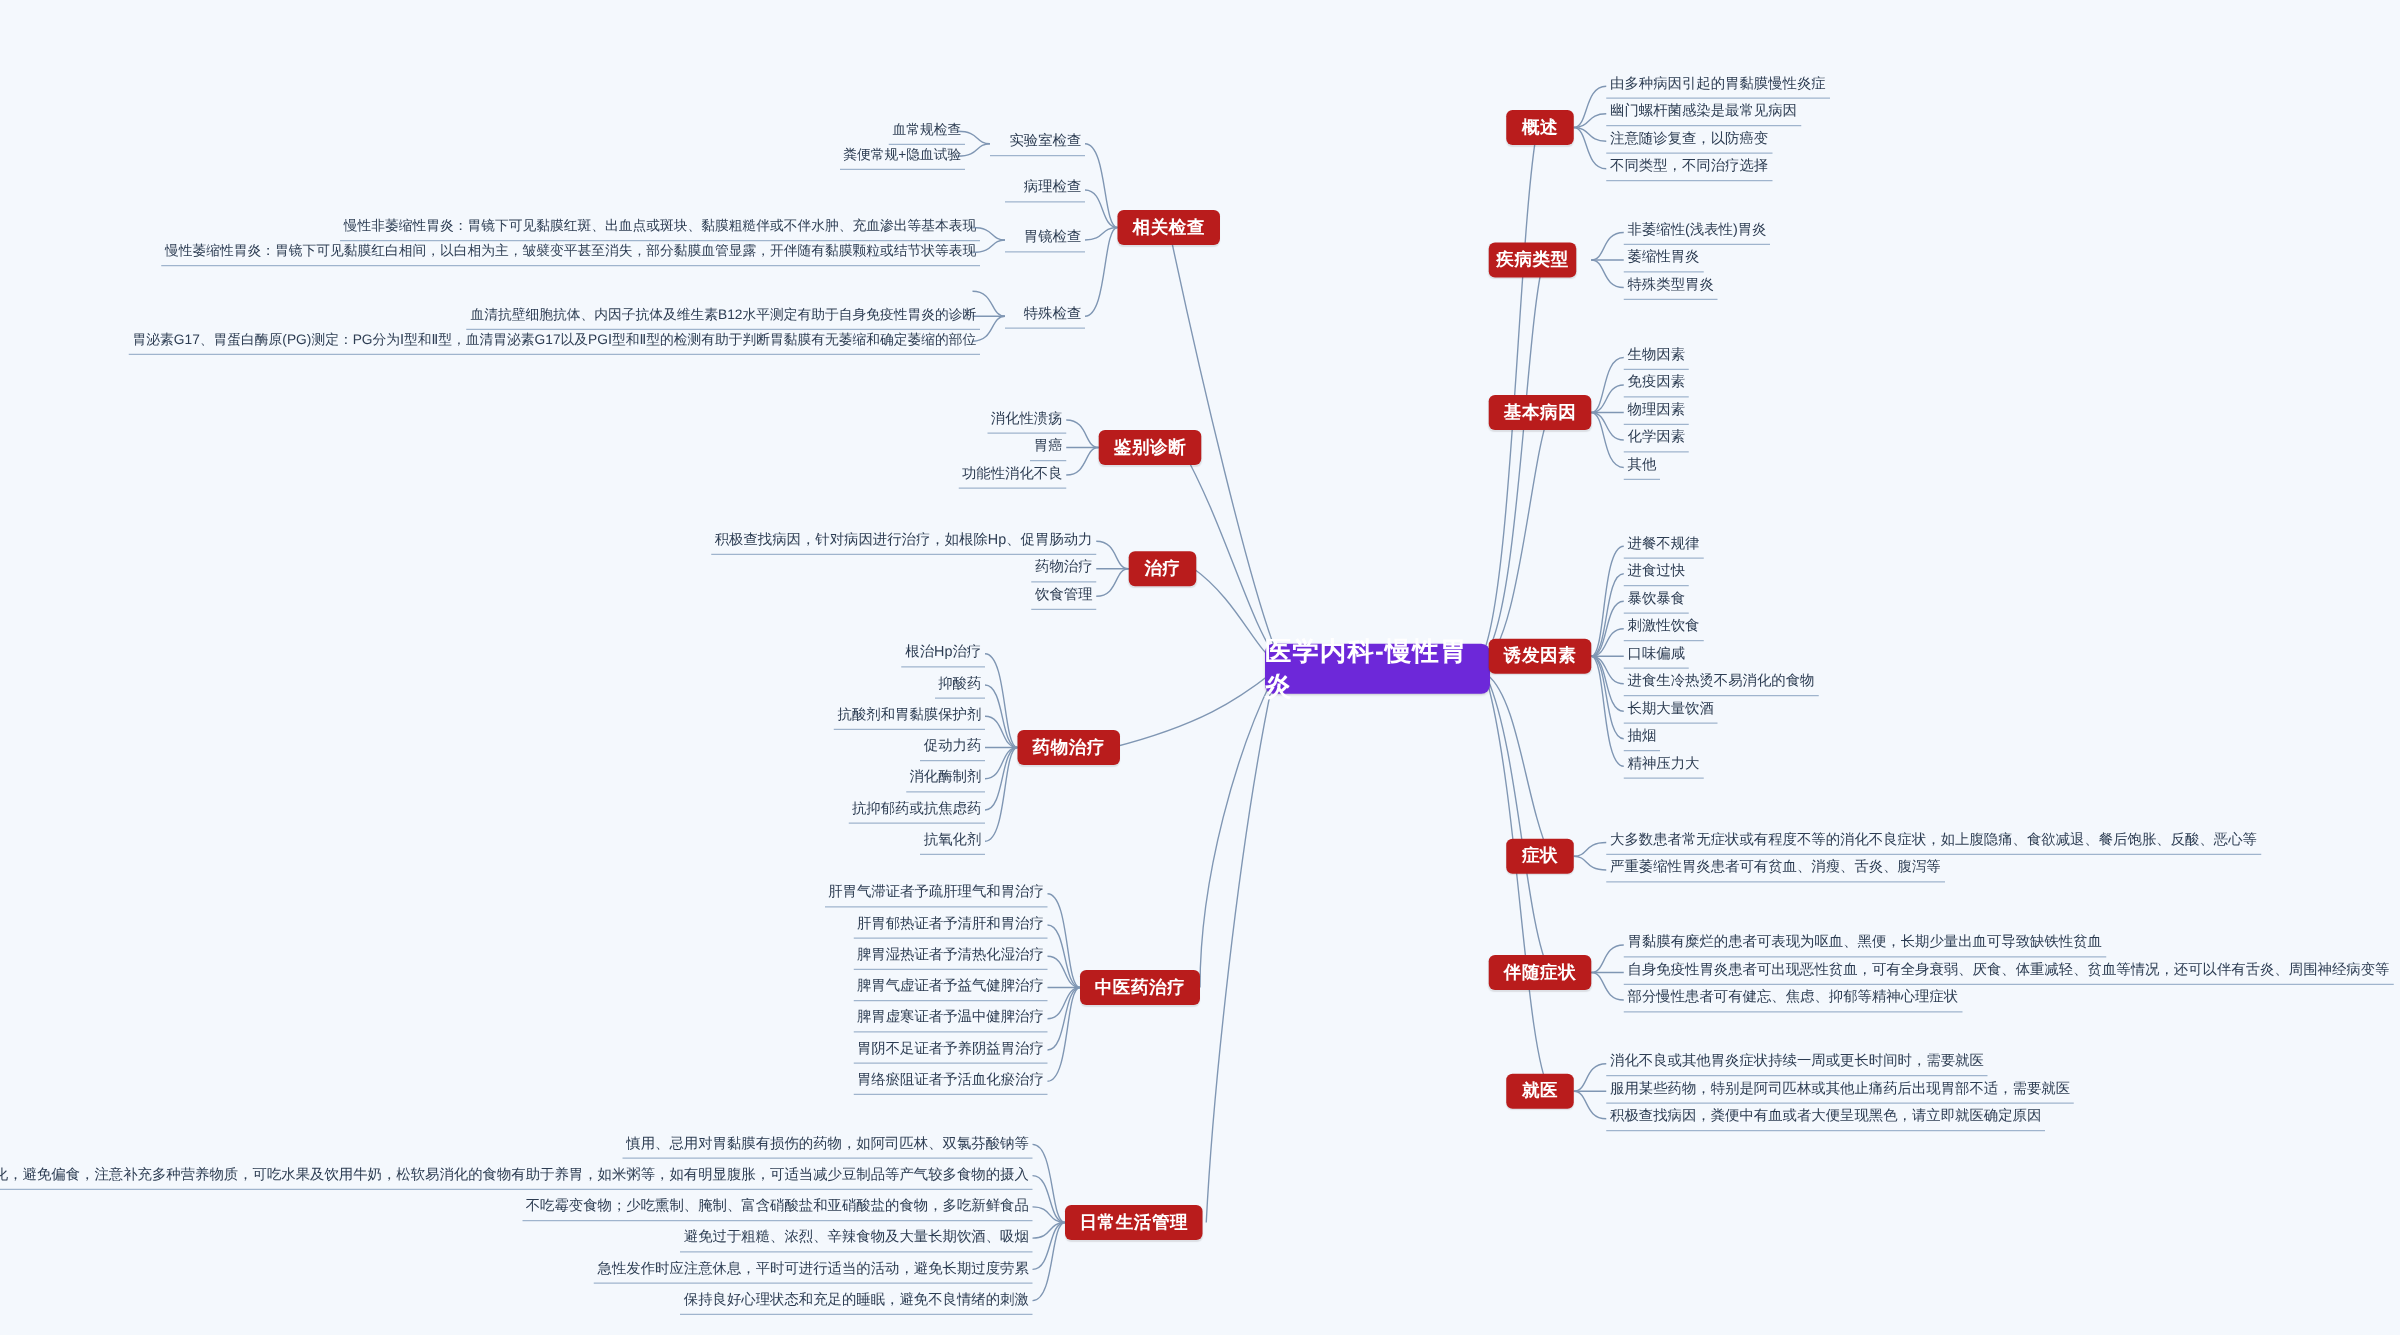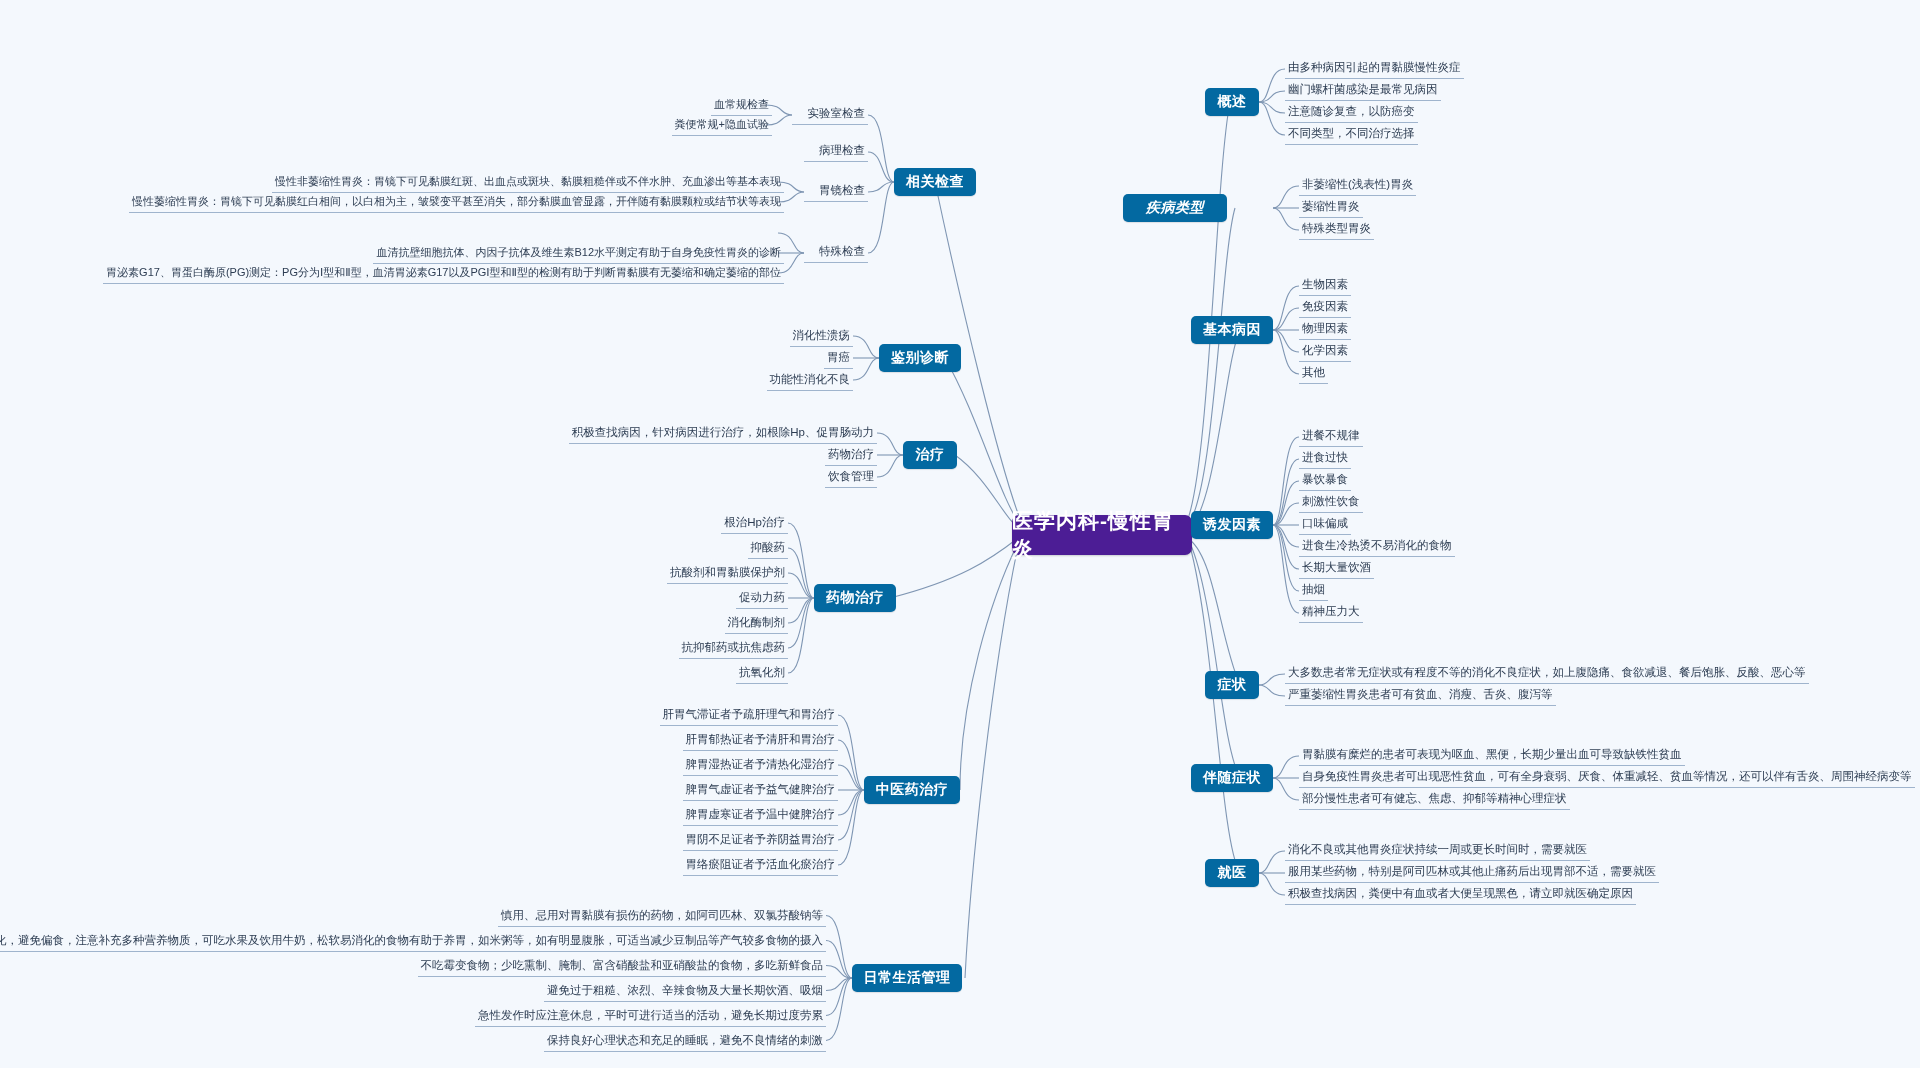--- a/index.html
+++ b/index.html
@@ -10,32 +10,32 @@
     overflow:hidden;
     position:relative;
   }
   #canvas{position:absolute;left:0;top:0;width:1920px;height:1068px;}
   svg.links{position:absolute;left:0;top:0;width:1920px;height:1068px;pointer-events:none;}
 
   .node{position:absolute;box-sizing:border-box;}
 
   
   .root{
-    background:#4c1d95;
+    background:#6d28d9;
     color:#ffffff;
     border-radius:7px;
     font-size:21px;
     font-weight:bold;
     letter-spacing:1px;
     display:flex;align-items:center;justify-content:center;
     box-shadow:0 1px 2px rgba(0,0,0,.18);
   }
   
   .b1{
-    background:#0369a1;
+    background:#b91c1c;
     color:#ffffff;
     border-radius:5px;
     font-size:14px;
     font-weight:bold;
     letter-spacing:.5px;
     display:flex;align-items:center;justify-content:center;
     white-space:nowrap;
     box-shadow:0 1px 1px rgba(0,0,0,.10);
   }
   
@@ -139,21 +139,21 @@
       <path d="M852 978 C 838 978, 842 965.5, 826 965.5" fill="none" stroke="#7f96b3" stroke-width="1.1"></path>
       <path d="M852 978 C 838 978, 842 990.5, 826 990.5" fill="none" stroke="#7f96b3" stroke-width="1.1"></path>
       <path d="M852 978 C 838 978, 842 1015.5, 826 1015.5" fill="none" stroke="#7f96b3" stroke-width="1.1"></path>
     </svg>
 <div class="node root" style="left: 1012px; top: 515px; width: 180px; height: 40px;">医学内科-慢性胃炎</div>
     <div class="node b1" style="left: 1205px; top: 88px; width: 54px; height: 28px;">概述</div>
     <div class="node leaf r" style="left: 1285px; top: 60px;">由多种病因引起的胃黏膜慢性炎症</div>
     <div class="node leaf r" style="left: 1285px; top: 82px;">幽门螺杆菌感染是最常见病因</div>
     <div class="node leaf r" style="left: 1285px; top: 104px;">注意随诊复查，以防癌变</div>
     <div class="node leaf r" style="left: 1285px; top: 126px;">不同类型，不同治疗选择</div>
-    <div class="node b1" style="left: 1123px; top: 194px; width: 104px; height: 28px; font-style: italic;">疾病类型</div>
+    <div class="node b1" style="left: 1191px; top: 194px; width: 70px; height: 28px;">疾病类型</div>
     <div class="node leaf r" style="left: 1299px; top: 177px;">非萎缩性(浅表性)胃炎</div>
     <div class="node leaf r" style="left: 1299px; top: 199px;">萎缩性胃炎</div>
     <div class="node leaf r" style="left: 1299px; top: 221px;">特殊类型胃炎</div>
     <div class="node b1" style="left: 1191px; top: 316px; width: 82px; height: 28px;">基本病因</div>
     <div class="node leaf r" style="left: 1299px; top: 277px;">生物因素</div>
     <div class="node leaf r" style="left: 1299px; top: 299px;">免疫因素</div>
     <div class="node leaf r" style="left: 1299px; top: 321px;">物理因素</div>
     <div class="node leaf r" style="left: 1299px; top: 343px;">化学因素</div>
     <div class="node leaf r" style="left: 1299px; top: 365px;">其他</div>
     <div class="node b1" style="left: 1191px; top: 511px; width: 82px; height: 28px;">诱发因素</div>

